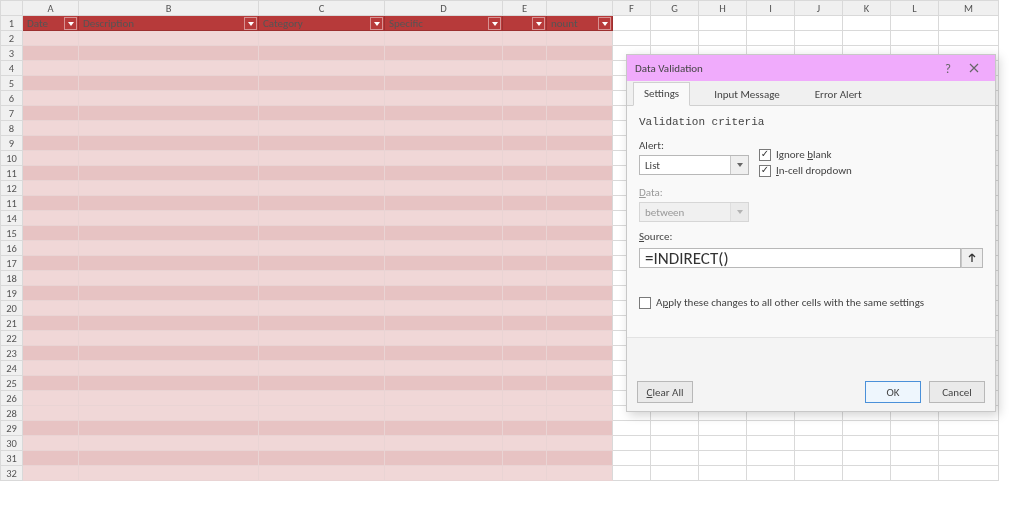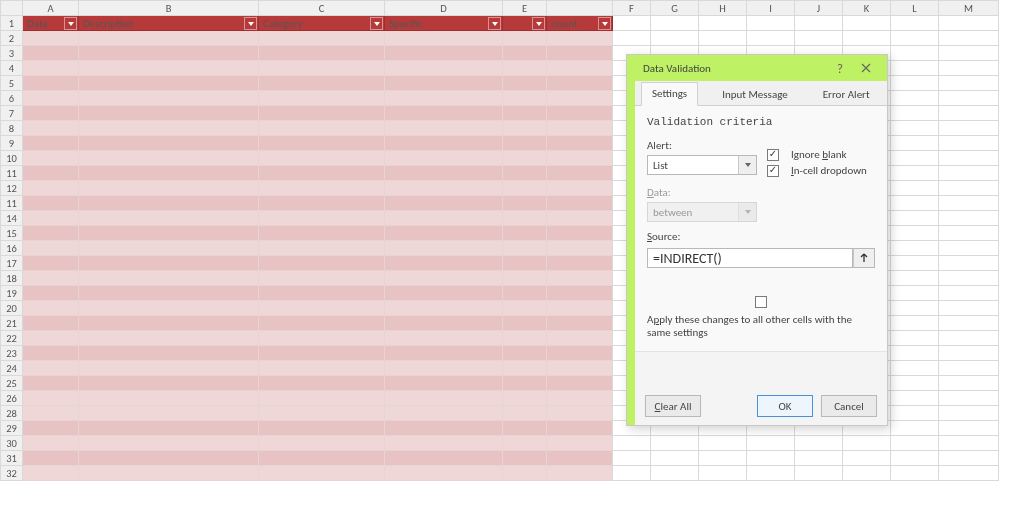--- a/index.html
+++ b/index.html
@@ -75,27 +75,26 @@
   .band-a { background: #f0d7d7 !important; }
   .band-b { background: #e7c3c3 !important; }
   .band-a, .band-b { border: 1px solid #e9d4d4 !important; }
   .table-cell.edge-right { border-right: 1px solid #d9d9d9 !important; }
 
   
   .dialog {
     position: absolute;
     left: 626px;
     top: 54px;
-    width: 262px;
-    background: #bef264;
+    width: 370px;
+    background: #f0abfc;
     border: 1px solid #c8c8c8;
     box-shadow: 3px 3px 10px rgba(0,0,0,0.18);
     font-size: 11px;
     color: #444;
-    padding-left: 8px;
   }
   .dialog-title {
     display: flex;
     align-items: center;
     height: 26px;
     padding: 0 8px;
   }
   .dialog-title .title-text { flex: 1; color: #444; }
   .dialog-title .help, .dialog-title .close {
     width: 26px;
@@ -156,56 +155,55 @@
     display:flex; align-items:center; justify-content:center;
   }
   .combo .combo-btn::after {
     content:"";
     border-left:3px solid transparent;
     border-right:3px solid transparent;
     border-top:4px solid #666;
   }
   .combo.disabled .combo-btn { background:#eaeaea; border-left-color:#dedede; }
   .combo.disabled .combo-btn::after { border-top-color:#b3b3b3; }
-  .checkbox-row { display:flex; align-items:center; gap:12px; margin-bottom:3px; }
+  .checkbox-row { display:flex; align-items:center; gap:5px; margin-bottom:3px; }
   .cbox {
     width:12px; height:12px;
     border:1px solid #7a7a7a;
     background:#fff;
     display:flex; align-items:center; justify-content:center;
     cursor:pointer;
     font-size:10px;
     line-height:1;
   }
   .cbox.checked::after { content:"✓"; color:#333; font-size:10px; position:relative; top:-0.5px; }
   .source-row { display:flex; align-items:center; margin-top:2px; }
   .source-input {
     flex:1;
     height:20px;
     border:1px solid #b8b8b8;
     background:#fff;
     padding: 0 5px;
     font-family: inherit;
-    font-size: 14px;
+    font-size: 17px;
     color:#333;
   }
   .ref-btn {
     width:22px; height:20px;
     border:1px solid #b8b8b8;
     border-left:1px solid #c8c8c8;
     background:#efefef;
     margin-left:0;
     display:flex; align-items:center; justify-content:center;
     cursor:pointer;
   }
   .ref-btn svg { width:10px; height:10px; }
   .apply-row {
     display:flex; align-items:center; gap:5px;
-    margin: 28px 0 8px 0;
-    flex-direction: column;
+    margin: 28px 0 24px 0;
   }
   .footer {
     border-top:1px solid #e3e3e3;
     background:#f4f4f4;
     padding:8px 10px;
     display:flex;
     align-items:center;
   }
   .btn {
     min-width:56px;

